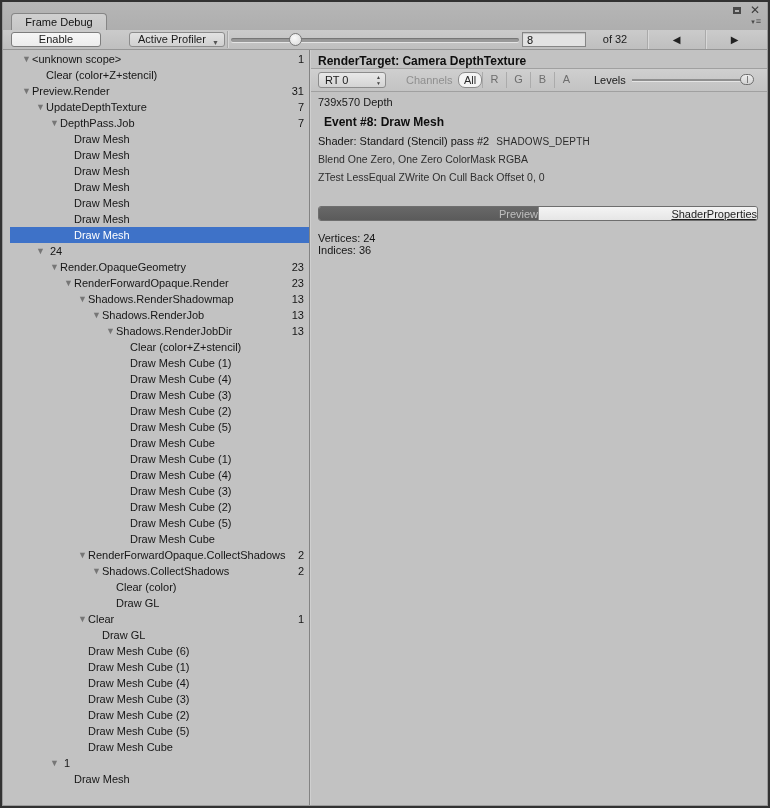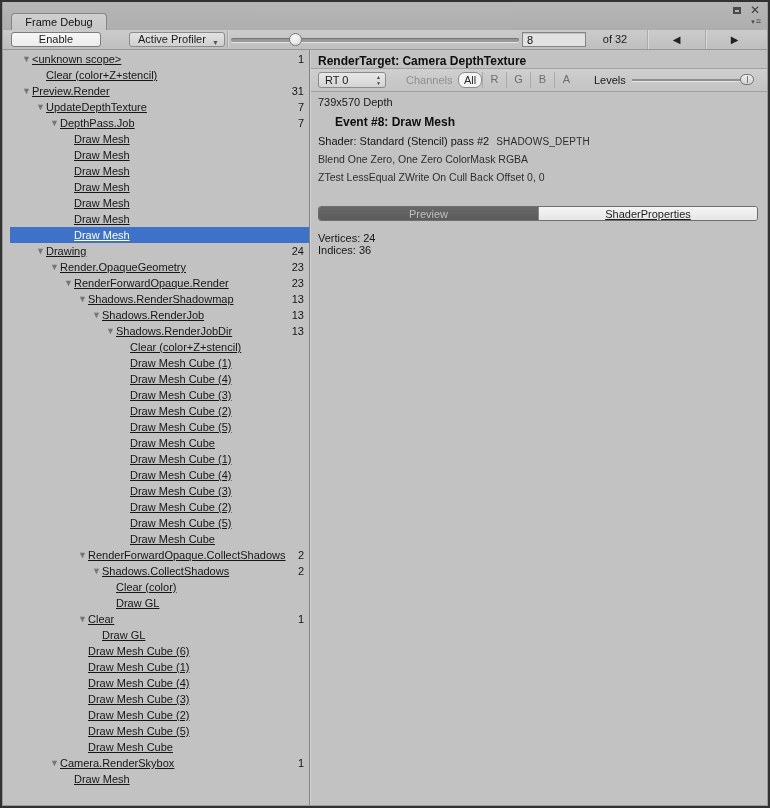--- a/index.html
+++ b/index.html
@@ -30,21 +30,21 @@
   .framefield{position:absolute;left:519px;top:2px;width:64px;height:15px;background:#e2e2e2;border:1px solid #858585;
        box-shadow:inset 0 1px 1px rgba(0,0,0,.15);font-size:11px;color:#111;padding:0 0 0 4px;}
   .oftotal{position:absolute;left:583px;top:3px;width:58px;font-size:11px;color:#1a1a1a;text-align:center;}
   .navbtn{position:absolute;top:0;height:19px;width:58px;font-size:10px;color:#222;text-align:center;line-height:19px;
        border-left:1px solid #aaa;box-shadow:inset 1px 0 0 #d8d8d8;}
   .navbtn.prev{left:644px;} .navbtn.next{left:702px;}
   
   .tree{position:absolute;left:8px;top:49px;width:299px;}
   .trow{height:16px;line-height:16px;display:flex;align-items:stretch;font-size:11px;color:#161616;white-space:nowrap;overflow:hidden;}
   .tri{flex:0 0 10px;font-size:9px;line-height:16px;color:#767676;}
-  .tlabel{flex:1 1 auto;overflow:hidden;text-decoration:underline;}
+  .tlabel{flex:1 1 auto;overflow:hidden;}
   .tcount{flex:0 0 auto;padding:0 5px 0 4px;}
   .trow.sel{background:var(--sel,#3e72c8);color:#fff;}
   .trow.sel .tri{color:#dfe8fa;}
   .vdivider{position:absolute;left:307px;top:48px;bottom:1px;width:1px;background:#838383;box-shadow:1px 0 0 #cfcfcf;}
   
   .detail{position:absolute;left:309px;top:48px;right:1px;bottom:1px;font-size:11px;color:#1a1a1a;}
   .rt-title{position:absolute;left:7px;top:4px;font-size:12px;font-weight:bold;color:#0e0e0e;}
   .rt-strip{position:absolute;left:0;right:0;top:18px;height:24px;background:linear-gradient(#cfcfcf,#c3c3c3);
        border-top:1px solid #a0a0a0;border-bottom:1px solid #a0a0a0;}
   .rt-select{position:absolute;left:7px;top:3px;width:68px;height:16px;background:linear-gradient(#e8e8e8,#d4d4d4);
@@ -55,27 +55,27 @@
   .chan{width:24px;height:16px;font-size:11px;color:#6d6d6d;text-align:center;line-height:15px;border-left:1px solid #ababab;}
   .chan:first-child{border-left:none;}
   .chan.on{background:#f4f4f4;border:1px solid #8a8a8a;border-radius:7px;color:#2a2a2a;line-height:14px;}
   .levels-label{position:absolute;left:283px;top:5px;font-size:11px;color:#1a1a1a;}
   .levels-slider{position:absolute;left:321px;top:0;width:118px;height:22px;}
   .levels-slider .ltrack{position:absolute;left:0;right:0;top:10px;height:2px;background:#8f8f8f;box-shadow:0 1px 0 rgba(255,255,255,.5);}
   .levels-slider .lthumb{position:absolute;right:-4px;top:5px;width:14px;height:11px;border:1px solid #6f6f6f;border-radius:6px;
        background:linear-gradient(#ededed,#d2d2d2);}
   .levels-slider .lthumb::after{content:"";position:absolute;left:6px;top:1px;bottom:1px;width:1px;background:#7a7a7a;}
   .size-line{position:absolute;left:7px;top:46px;}
-  .event-title{position:absolute;left:24px;top:65px;font-size:12px;font-weight:bold;color:#0e0e0e;}
+  .event-title{position:absolute;left:13px;top:65px;font-size:12px;font-weight:bold;color:#0e0e0e;}
   .shader-line{position:absolute;left:7px;top:85px;color:#141414;}
   .shader-line .kw{font-size:10px;color:#2c2c2c;margin-left:7px;letter-spacing:.2px;}
   .state-line{position:absolute;left:7px;font-size:10.5px;color:#2e2e2e;}
   .blend{top:103px;} .ztest{top:121px;}
   .ptabs{position:absolute;left:7px;top:156px;width:440px;height:15px;display:flex;border:1px solid #6e6e6e;border-radius:3px;overflow:hidden;}
-  .ptab{flex:1 1 50%;font-size:11px;text-align:center;line-height:14px;}
+  .ptab{flex:1 1 50%;font-size:11px;text-align:right;line-height:14px;}
   .ptab.on{background:linear-gradient(#686868,var(--prevbg,#5b5b5b));color:#bfbfbf;}
   .ptab.off{background:linear-gradient(#f4f4f4,#e6e6e6);color:#1e1e1e;border-left:1px solid #8a8a8a;text-decoration:underline;}
   .mesh-line{position:absolute;left:7px;color:#161616;}
   .vertices{top:176px;margin-top:6px;} .indices{top:194px;}
 </style>
 </head>
 <body>
 
 <div class="window">
 
@@ -153,21 +153,20 @@
       <div class="trow" style="padding-left: 54px;">
         <span class="tri"></span>
         <span class="tlabel">Draw Mesh</span>
       </div>
       <div class="trow sel" style="padding-left: 54px;">
         <span class="tri"></span>
         <span class="tlabel">Draw Mesh</span>
       </div>
       <div class="trow" style="padding-left: 26px;">
         <span class="tri">▼</span>
-        <span class="tlabel">Drawing</span>
         <span class="tcount">24</span>
       </div>
       <div class="trow" style="padding-left: 40px;">
         <span class="tri">▼</span>
         <span class="tlabel">Render.OpaqueGeometry</span>
         <span class="tcount">23</span>
       </div>
       <div class="trow" style="padding-left: 54px;">
         <span class="tri">▼</span>
         <span class="tlabel">RenderForwardOpaque.Render</span>
@@ -290,21 +289,20 @@
       <div class="trow" style="padding-left: 68px;">
         <span class="tri"></span>
         <span class="tlabel">Draw Mesh Cube (5)</span>
       </div>
       <div class="trow" style="padding-left: 68px;">
         <span class="tri"></span>
         <span class="tlabel">Draw Mesh Cube</span>
       </div>
       <div class="trow" style="padding-left: 40px;">
         <span class="tri">▼</span>
-        <span class="tlabel">Camera.RenderSkybox</span>
         <span class="tcount">1</span>
       </div>
       <div class="trow" style="padding-left: 54px;">
         <span class="tri"></span>
         <span class="tlabel">Draw Mesh</span>
       </div>
     </div>
   <div class="vdivider"></div>
 
   <div class="detail">

